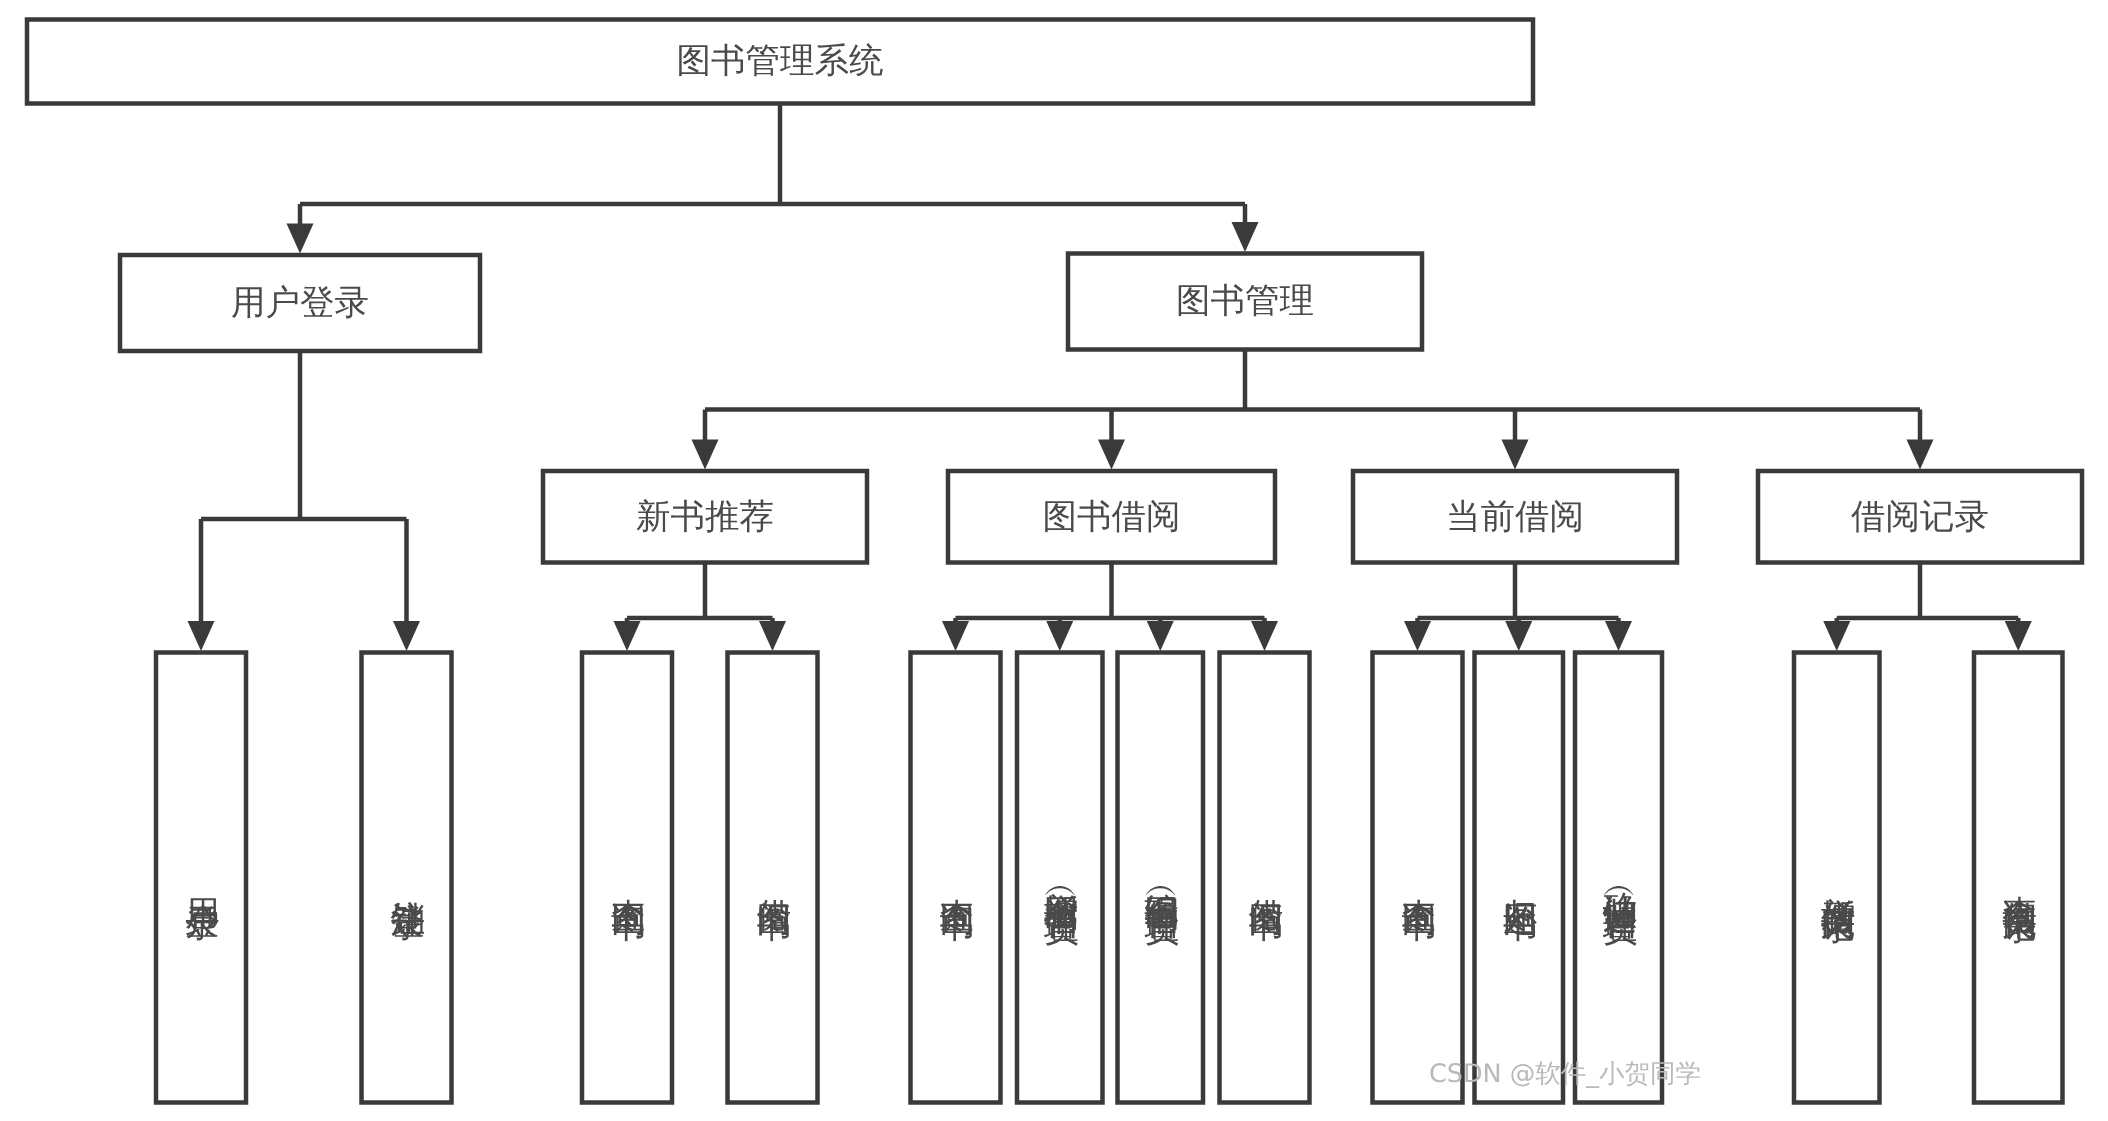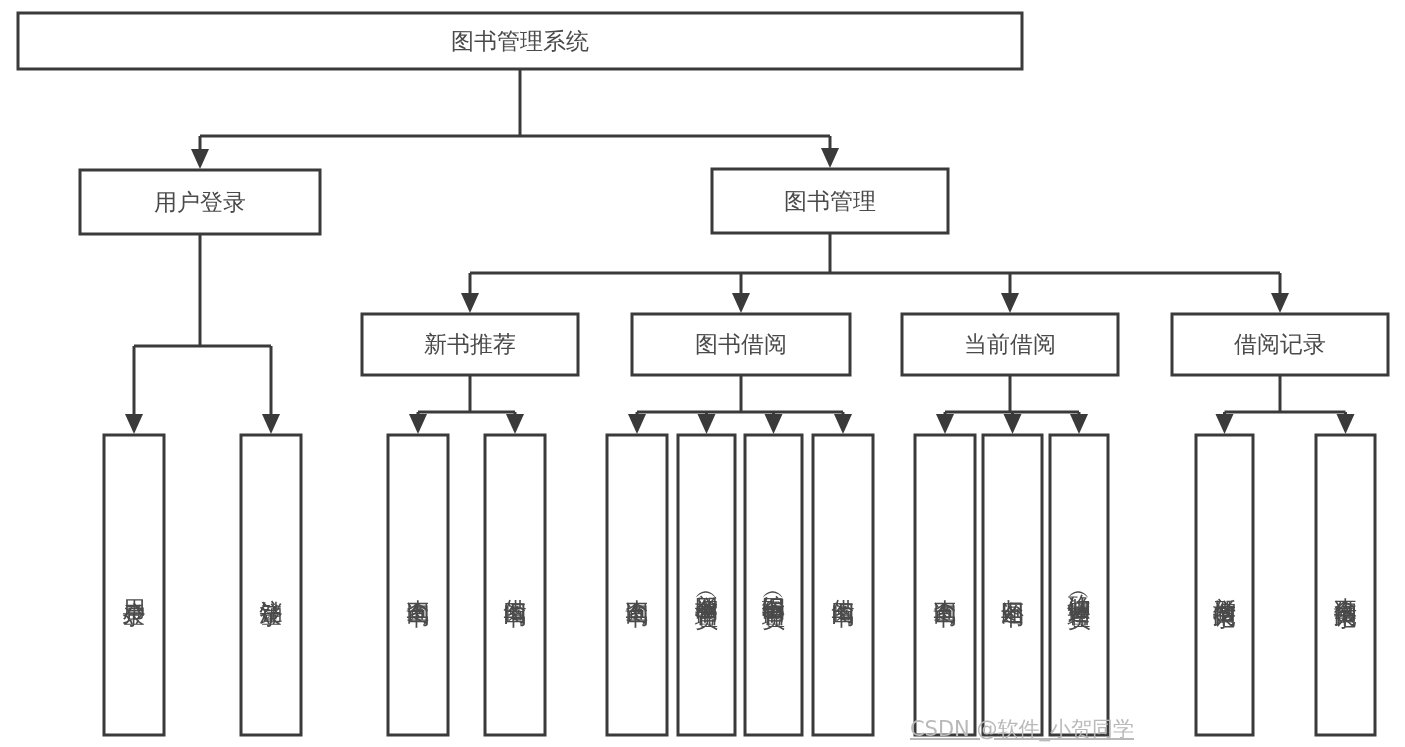--- a/index.html
+++ b/index.html
@@ -5,22 +5,22 @@
   html,body{margin:0;padding:0;background:#ffffff;}
   body{width:1405px;height:747px;overflow:hidden;
        font-family:"DejaVu Sans","Liberation Sans",sans-serif;}
   #stage{position:relative;width:1140px;height:747px;background:#fff;}
   svg#chart{position:absolute;left:0;top:0;width:1405px;height:747px;display:block;}
   .nodebox{fill:#ffffff;stroke:#3a3a3a;stroke-width:3;}
   .edge{stroke:#3a3a3a;stroke-width:3;fill:none;}
   .arrowhead{fill:#3a3a3a;stroke:none;}
   .lbl{fill:#4a4a4a;font-family:"DejaVu Sans","Liberation Sans",sans-serif;
        font-size:23px;dominant-baseline:middle;text-anchor:middle;}
-  .watermark{position:absolute;right:6px;bottom:4px;color:#b9b9b9;font-size:21px;
-       font-family:"DejaVu Sans","Liberation Sans",sans-serif;white-space:nowrap;text-decoration:underline;}
+  .watermark{position:absolute;right:6px;bottom:20px;color:#b9b9b9;font-size:17px;
+       font-family:"DejaVu Sans","Liberation Sans",sans-serif;white-space:nowrap;}
   .vwrap{position:absolute;display:flex;align-items:center;justify-content:center;
        pointer-events:none;}
   .vtext{writing-mode:vertical-rl;text-orientation:upright;color:#4a4a4a;
        font-size:23px;line-height:1.18;letter-spacing:2px;white-space:nowrap;
        font-family:"DejaVu Sans","Liberation Sans",sans-serif;}
 </style>
 </head>
 <body>
 
 <div id="stage">

